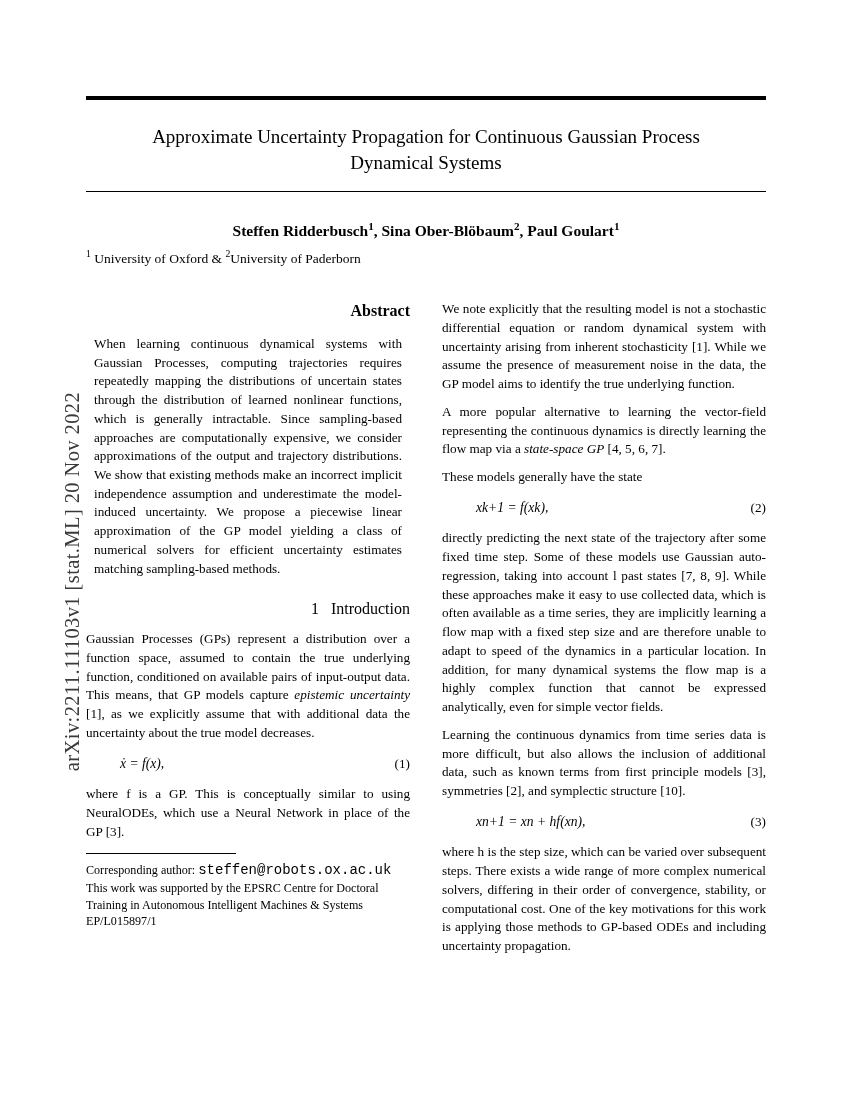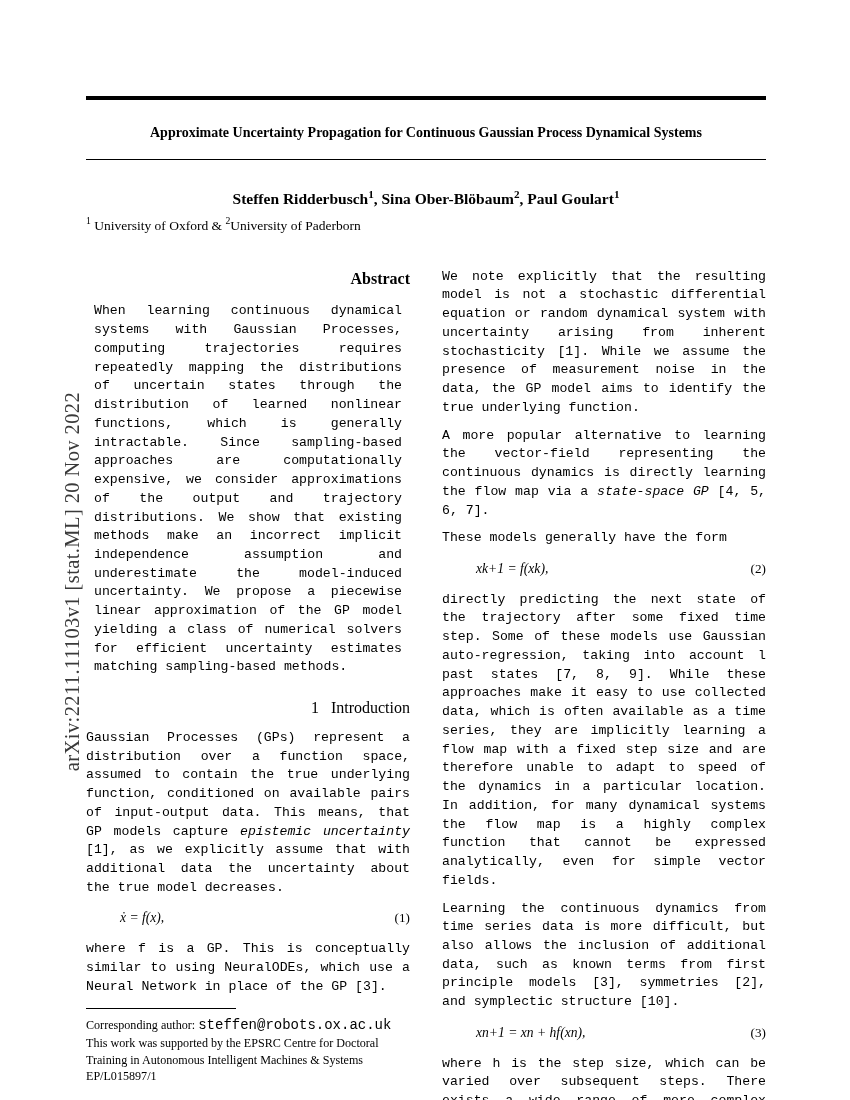--- a/index.html
+++ b/index.html
@@ -39,26 +39,26 @@
     top: 96px;
     width: 680px;
   }
   .rule-top {
     height: 4px;
     background: #000;
     width: 100%;
   }
   .title {
     text-align: center;
-    font-size: 14px;
+    font-size: 19px;
     line-height: 1.35;
     margin-top: 24px;
     margin-bottom: 16px;
     padding: 0 24px;
-    font-weight: bold;
+    font-weight: normal;
   }
   .rule-bottom {
     height: 1.2px;
     background: #000;
     width: 100%;
     margin-top: 10px;
   }
   .authors {
     text-align: center;
     font-size: 15.5px;
@@ -90,21 +90,20 @@
     text-align: right;
   }
   .abstract-head {
     text-align: right;
     font-size: 16px;
     font-weight: bold;
     margin: 0 0 12px 0;
   }
   p {
     margin: 0 0 9px 0;
-    font-family: Liberation Mono, monospace;
   }
   .narrow {
     padding: 0 8px;
   }
   .eq {
     display: flex;
     align-items: baseline;
     margin: 11px 0 12px 0;
   }
   .eq .body {
@@ -186,21 +185,21 @@
         </div>
 
       </div>
 
       <div class="col right">
 
         <p>We note explicitly that the resulting model is not a stochastic differential equation or random dynamical system with uncertainty arising from inherent stochasticity [1]. While we assume the presence of measurement noise in the data, the GP model aims to identify the true underlying function.</p>
 
         <p><span>A more popular alternative to learning the vector-field representing the continuous dynamics is directly learning the flow map via a </span><em>state-space GP</em><span> [4, 5, 6, 7].</span></p>
 
-        <p>These models generally have the form</p>
+        <p>These models generally have the state</p>
 
         <div class="eq">
           <div class="body">xk+1 = f(xk),</div>
           <div class="num">(2)</div>
         </div>
 
         <p>directly predicting the next state of the trajectory after some fixed time step. Some of these models use Gaussian auto-regression, taking into account l past states [7, 8, 9]. While these approaches make it easy to use collected data, which is often available as a time series, they are implicitly learning a flow map with a fixed step size and are therefore unable to adapt to speed of the dynamics in a particular location. In addition, for many dynamical systems the flow map is a highly complex function that cannot be expressed analytically, even for simple vector fields.</p>
 
         <p>Learning the continuous dynamics from time series data is more difficult, but also allows the inclusion of additional data, such as known terms from first principle models [3], symmetries [2], and symplectic structure [10].</p>
 

